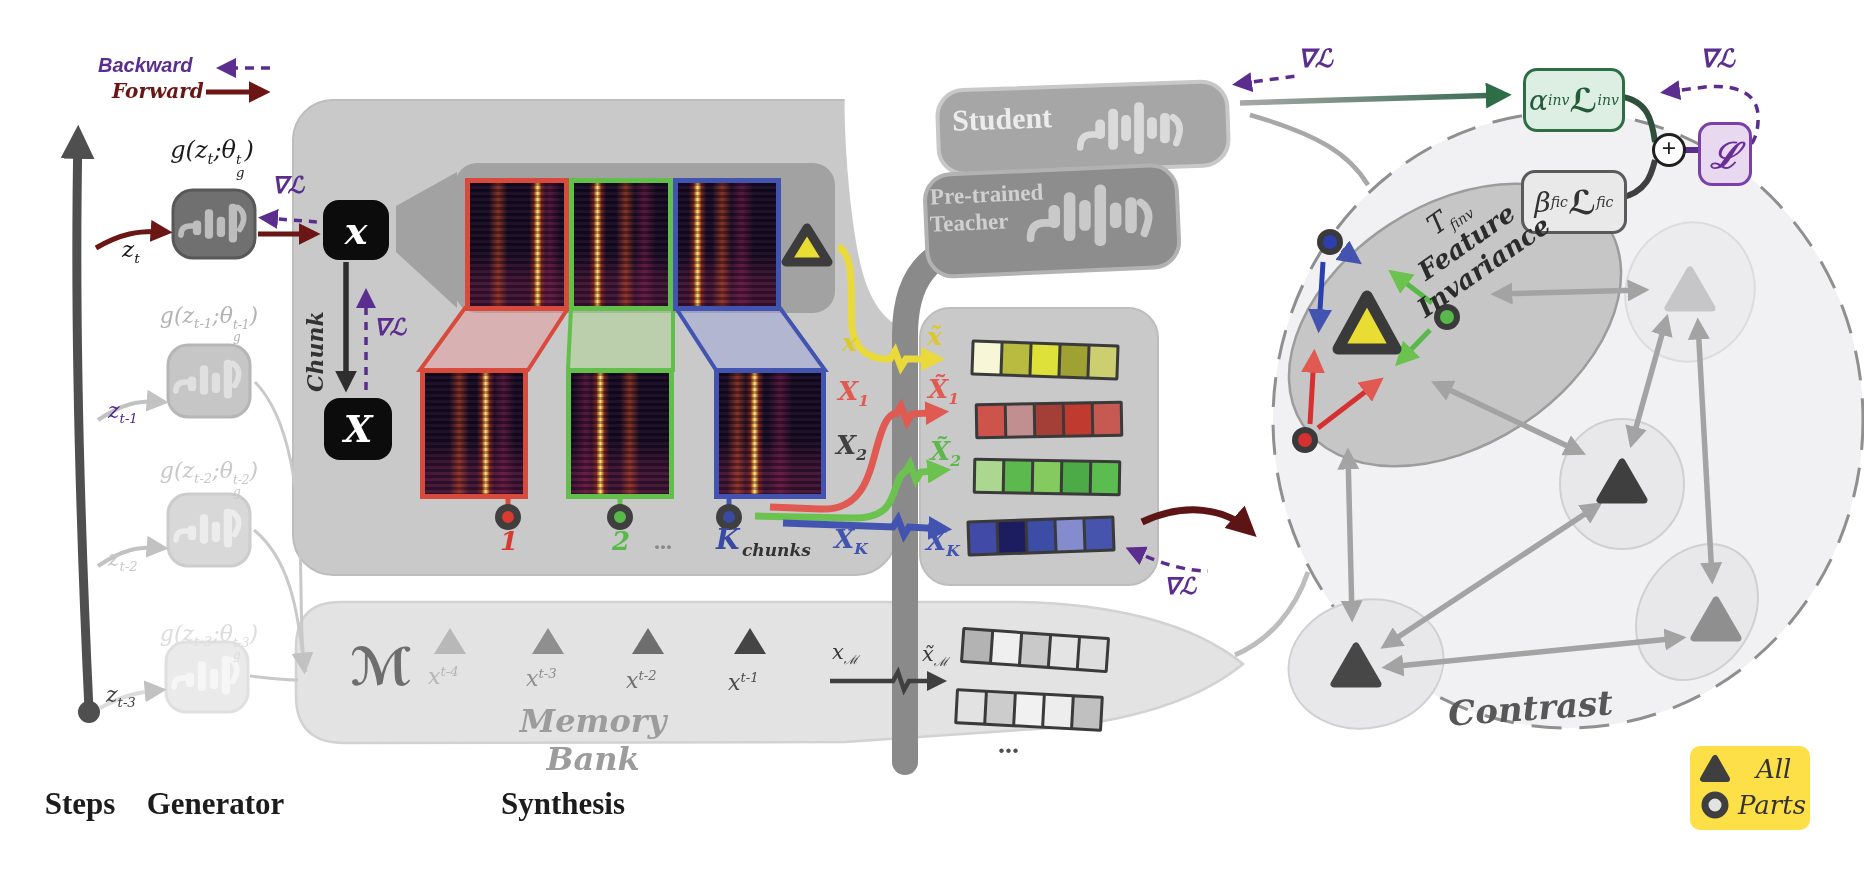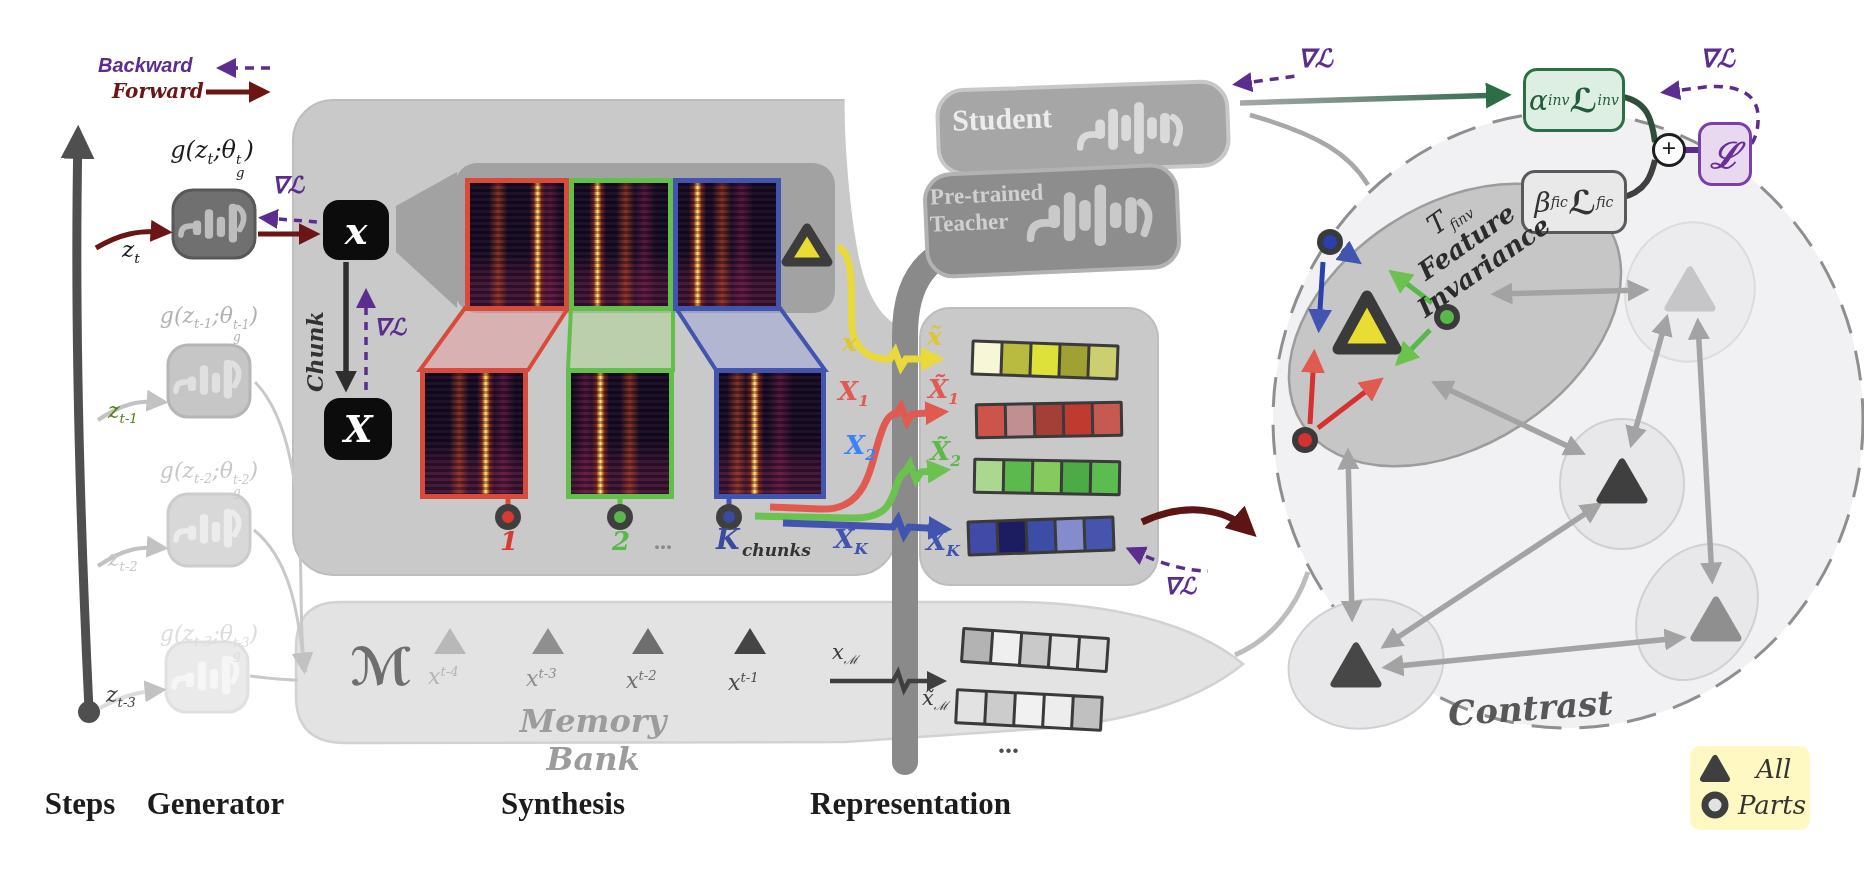--- a/index.html
+++ b/index.html
@@ -263,21 +263,21 @@
       </span><span>)</span>
 </div>
 <div class="abs genlab" style="left:142px;top:609px;color:#dcdcdc;margin-top:12px;">
   <span>g(z</span><sub>t-3</sub><span>;θ</span><span class="ss">
         <span>t-3</span>
         <span>g</span>
       </span><span>)</span>
 </div>
 
 <div class="abs mi" style="left:122px;top:236px;font-size:23px;color:#111;"><span>z</span><sub>t</sub></div>
-<div class="abs mi" style="left:108px;top:398px;font-size:22px;color:#4d7c0f;"><span>z</span><sub>t-1</sub></div>
+<div class="abs mi" style="left:108px;top:398px;font-size:22px;color:#4c1d95;"><span>z</span><sub>t-1</sub></div>
 <div class="abs mi" style="left:108px;top:546px;font-size:22px;color:#c8c8c8;"><span>z</span><sub>t-2</sub></div>
 <div class="abs mi" style="left:106px;top:682px;font-size:22px;color:#404040;"><span>z</span><sub>t-3</sub></div>
 
 <div class="abs grad" style="left:272px;top:172px;font-size:23px;">∇ℒ</div>
 <div class="abs grad" style="left:374px;top:314px;font-size:23px;">∇ℒ</div>
 <div class="abs grad" style="left:1298px;top:44px;font-size:25px;">∇ℒ</div>
 <div class="abs grad" style="left:1700px;top:44px;font-size:25px;">∇ℒ</div>
 <div class="abs grad" style="left:1164px;top:573px;font-size:23px;">∇ℒ</div>
 
 <div class="abs bbox" style="left:323px;top:200px;width:66px;height:60px;font-size:38px;">
@@ -313,26 +313,26 @@
 <div class="abs flab" style="left:500px;top:526px;font-size:26px;color:#d83a30;">1</div>
 <div class="abs flab" style="left:612px;top:526px;font-size:26px;color:#58b84a;">2</div>
 <div class="abs bold" style="left:654px;top:528px;font-size:24px;color:#8a8a8a;">...</div>
 <div class="abs flab" style="left:716px;top:524px;font-size:27px;color:#3a4aa0;"><span>K</span></div>
 <div class="abs flab" style="left:742px;top:540px;font-size:17px;color:#333;">chunks</div>
 
 <div class="flab" style="left:842px;top:328px;font-size:25px;color:#ddc72e;"><span>x</span></div>
 <div class="flab" style="left:927px;top:322px;font-size:25px;color:#ddc72e;"><span>x̃</span></div>
 <div class="flab" style="left:838px;top:376px;font-size:26px;color:#e05a52;"><span>X</span><sub>1</sub></div>
 <div class="flab" style="left:928px;top:374px;font-size:26px;color:#e05a52;"><span>X̃</span><sub>1</sub></div>
-<div class="flab" style="left:836px;top:430px;font-size:26px;color:#3b82f6;margin-left:9px;"><span>X</span><sub>2</sub></div>
+<div class="flab" style="left:836px;top:430px;font-size:26px;color:#404040;"><span>X</span><sub>2</sub></div>
 <div class="flab" style="left:930px;top:436px;font-size:26px;color:#5cb848;"><span>X̃</span><sub>2</sub></div>
 <div class="flab" style="left:834px;top:524px;font-size:26px;color:#4254b0;"><span>X</span><sub>K</sub></div>
 <div class="flab" style="left:926px;top:526px;font-size:26px;color:#4254b0;"><span>X̃</span><sub>K</sub></div>
 <div class="flab" style="left:832px;top:640px;font-size:21px;color:#3a3a3a;font-weight:normal;"><span>x</span><sub>ℳ</sub></div>
-<div class="flab" style="left:922px;top:642px;font-size:21px;color:#3a3a3a;font-weight:normal;margin-top:44px;"><span>x̃</span><sub>ℳ</sub></div>
+<div class="flab" style="left:922px;top:642px;font-size:21px;color:#3a3a3a;font-weight:normal;"><span>x̃</span><sub>ℳ</sub></div>
 
 <div class="abs bold" style="left:952px;top:102px;font-size:30px;color:#ececec;transform:rotate(-2deg);">Student</div>
 <div class="abs bold" style="left:930px;top:182px;font-size:23px;color:#d0d0d0;transform:rotate(-2.5deg);">Pre-trained</div>
 <div class="abs bold" style="left:930px;top:210px;font-size:23px;color:#d0d0d0;transform:rotate(-2.5deg);">Teacher</div>
 
 <div class="abs strip" style="left:971px;top:342px;transform:rotate(2deg);">
       <div class="cell" style="background: rgb(247, 247, 216);"></div>
       <div class="cell" style="background: rgb(185, 187, 64);"></div>
       <div class="cell" style="background: rgb(223, 225, 59);"></div>
       <div class="cell" style="background: rgb(159, 161, 50);"></div>
@@ -405,29 +405,28 @@
       <span>ℒ</span>
     </div>
 
 <div class="abs ctr" style="left:1366px;top:194px;width:200px;transform:rotate(-35deg);color:#2b2b2b;">
   <div class="mi" style="font-size:27px;"><span>T</span><sub style="font-size:14px;">finv</sub></div>
   <div class="scr" style="font-size:26px;line-height:1.15;">Feature</div>
   <div class="scr" style="font-size:26px;line-height:1.15;">Invariance</div>
 </div>
 <div class="abs scr" style="left:1448px;top:688px;font-size:34px;color:#575757;transform:rotate(-4deg);">Contrast</div>
 
-<div class="abs" style="left:1690px;top:746px;width:120px;height:84px;background:#fef9c3;border-radius:10px;">
+<div class="abs" style="left:1690px;top:746px;width:120px;height:84px;background:#fde047;border-radius:10px;">
   <svg class="abs" width="34" height="30" style="left:8px;top:8px;">
         <path d="M17,4 L5,25 L29,25 Z" fill="#3f3f3f" stroke="#3f3f3f" stroke-width="6" stroke-linejoin="round"></path>
       </svg>
   <svg class="abs" width="30" height="30" style="left:10px;top:44px;">
         <circle cx="15" cy="15" r="10" fill="#e2e2e2" stroke="#3f3f3f" stroke-width="7"></circle>
       </svg>
   <div class="abs mi" style="left:66px;top:8px;font-size:26px;color:#333;">All</div>
   <div class="abs mi" style="left:48px;top:44px;font-size:26px;color:#333;">Parts</div>
 </div>
 
 <div class="abs col-label ctr" style="left:25px;top:786px;width:110px;">Steps</div>
 <div class="abs col-label ctr" style="left:138px;top:786px;width:155px;">Generator</div>
 <div class="abs col-label ctr" style="left:488px;top:786px;width:150px;">Synthesis</div>
-<div class="abs col-label ctr" style="left:798px;top:786px;width:225px;">Representation</div>
 
 </div>
 
 </body></html>

